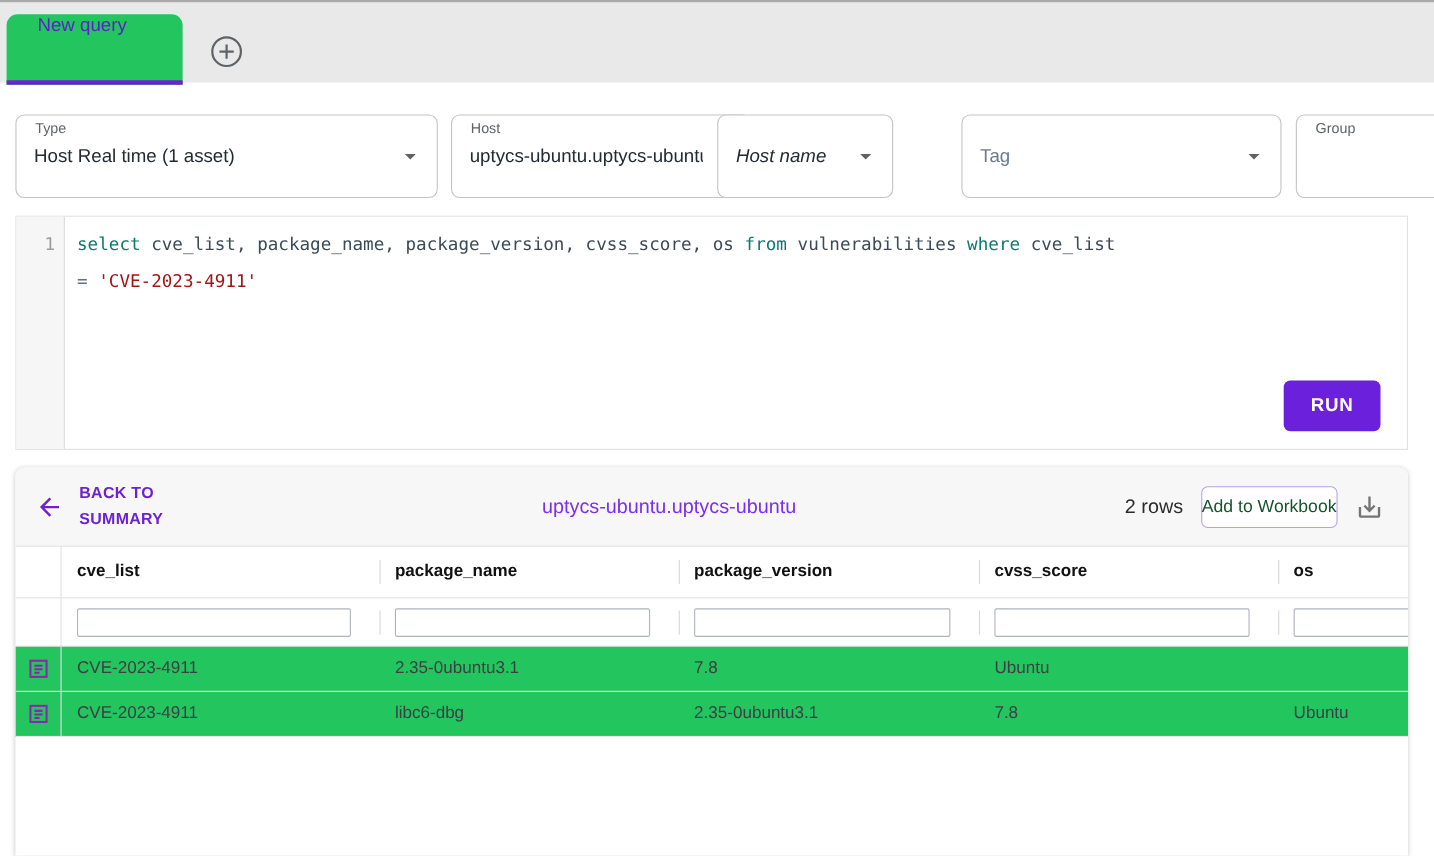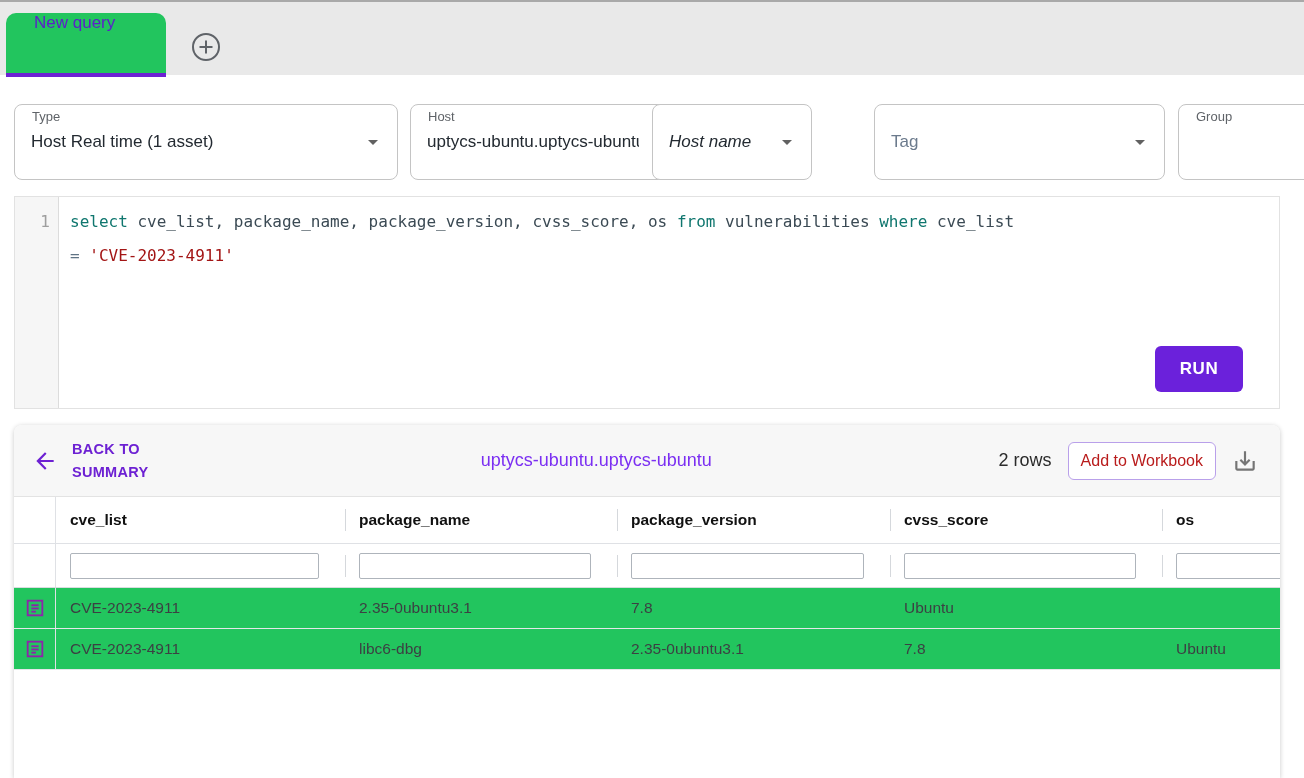--- a/index.html
+++ b/index.html
@@ -42,39 +42,39 @@
     background:#f6f6f6; border-right:1px solid #dcdcdc;
     font-family:"DejaVu Sans Mono", monospace; font-size:16px; color:#9e9e9e;
     text-align:right; padding:8px 8px 0 0; line-height:34px; }
   .code { position:absolute; left:45px; top:0; right:0; padding:8px 6px 0 10px;
     font-family:"DejaVu Sans Mono", monospace; font-size:16px; line-height:34px; }
   .code-line { white-space:pre-wrap; }
   .tok-kw { color:#0f766e; }
   .tok-plain { color:#3b4a54; }
   .tok-op { color:#5f7384; }
   .tok-str { color:#a31515; }
-  .run-btn { position:absolute; right:36px; bottom:16px; width:88px; height:46px;
+  .run-btn { position:absolute; right:24px; bottom:16px; width:88px; height:46px;
     background:#6b21db; color:#fff; border:none; border-radius:6px;
     font-size:17px; font-weight:bold; letter-spacing:0.6px; cursor:pointer;
     font-family:"Liberation Sans", sans-serif; }
 
   
   .card { position:absolute; left:14px; top:425px; width:1266px; bottom:0;
     background:#fff; border-radius:8px 8px 0 0;
     box-shadow:0 1px 5px rgba(0,0,0,0.22); overflow:hidden; }
   .card-header { height:72px; background:#f7f7f7; border-bottom:1px solid #e3e3e3;
     display:flex; align-items:center;justify-content:space-between; }
   .back-btn { display:flex; align-items:center; margin-left:18px; cursor:pointer; }
   .back-btn .back-label { width:122px; margin-left:14px; color:#6d21d3;
     font-size:14.5px; font-weight:bold; line-height:1.55; letter-spacing:0.3px; }
   .card-title { flex:1; text-align:center; color:#7b2ff2; font-size:18px; }
   .header-right { display:flex; align-items:center; gap:16px; margin-right:22px; }
   .row-count { color:#2b2b2b; font-size:18px; }
-  .wb-btn { height:38px; padding:0 12px; background:#fff; border:1px solid #b9a0ea;
-    border-radius:6px; color:#b91c1c; font-size:16px; cursor:pointer;
+  .wb-btn { height:38px; padding:0 0; background:#fff; border:1px solid #b9a0ea;
+    border-radius:6px; color:#14532d; font-size:16px; cursor:pointer;
     font-family:"Liberation Sans", sans-serif; }
   .dl-btn { cursor:pointer; display:flex; align-items:center; }
 
   
   .tr { display:grid; grid-template-columns:42px 289px 272px 273px 272px 1fr;
     position:relative; }
   .tr > div { position:relative; display:flex; align-items:center;
     padding-left:14px; overflow:visible; }
   .tr > .gutter-cell { padding:0; justify-content:center;
     border-right:1px solid #dfe1e5; }

